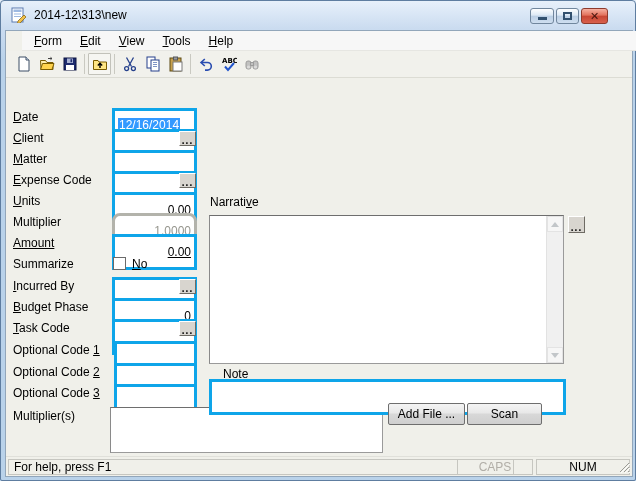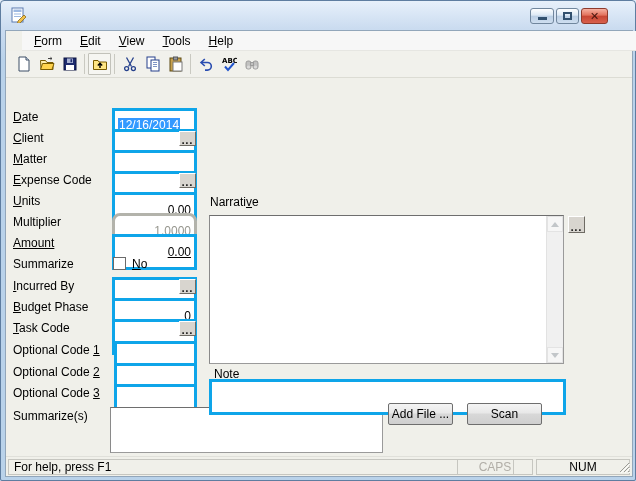--- a/index.html
+++ b/index.html
@@ -66,20 +66,21 @@
 <div class="frame"></div>
 
 <div class="titlebar">
   <svg class="win-icon" viewBox="0 0 16 16">
     <rect x="1" y="1" width="11" height="14" fill="#fff" stroke="#5a7ab0"></rect>
     <rect x="2.5" y="2.5" width="8" height="2.5" fill="#9db9e2"></rect>
     <line x1="3" y1="7" x2="10" y2="7" stroke="#9db9e2"></line>
     <line x1="3" y1="9.5" x2="10" y2="9.5" stroke="#9db9e2"></line>
     <path d="M7 14l6-6 2 2-6 6-2.6.6z" fill="#f2c14a" stroke="#8a6a1a" stroke-width="0.8"></path>
   </svg>
+  <span class="win-title">2014-12\313\new</span>
   <div class="capbtn" style="left:530px;width:24px;">
       <div class="glyph-min"></div>
     </div>
   <div class="capbtn" style="left:556px;width:23px;">
       <div class="glyph-max"></div>
     </div>
   <div class="capbtn close" style="left:581px;width:27px;">
       <div class="glyph-close">✕</div>
     </div>
 </div>
@@ -212,40 +213,40 @@
 
   <span class="flabel" style="left:7px;top:312px;">Optional Code <span class="ak">1</span></span>
   <input class="field" style="left: 108px; top: 310px; width: 83px;" value="">
 
   <span class="flabel" style="left:7px;top:334px;">Optional Code <span class="ak">2</span></span>
   <input class="field" style="left: 108px; top: 332px; width: 83px;" value="">
 
   <span class="flabel" style="left:7px;top:355px;">Optional Code <span class="ak">3</span></span>
   <input class="field" style="left: 108px; top: 353px; width: 83px;" value="">
 
-  <span class="flabel" style="left:7px;top:378px;">Summarize(s)</span>
+  <span class="flabel" style="left:7px;top:378px;">Multiplier(s)</span>
   <div class="bigbox" style="left:104px;top:376px;width:273px;height:46px;"></div>
 
   <span class="flabel" style="left:204px;top:164px;">Narrati<span class="ak">v</span>e</span>
   <div class="bigbox" style="left:203px;top:184px;width:355px;height:149px;">
     <div class="vscroll">
       <div class="varrow" style="top:0;">
           <div class="tri-up"></div>
         </div>
       <div class="varrow" style="bottom:0;">
           <div class="tri-down"></div>
         </div>
     </div>
   </div>
   <div class="browse" style="left:562px;top:185px;width:17px;height:17px;">...</div>
 
-  <span class="flabel" style="left:208px;top:336px;">N<span class="ak">o</span>te</span>
+  <span class="flabel" style="left:217px;top:336px;">N<span class="ak">o</span>te</span>
   <input class="field" style="left: 203px; top: 348px; width: 357px;" value="">
 
-  <div class="pushbtn" style="left:382px;top:372px;width:65px;">Add File ...</div>
+  <div class="pushbtn" style="left:382px;top:372px;width:77px;">Add File ...</div>
   <div class="pushbtn" style="left:461px;top:372px;width:75px;">Scan</div>
 
   <div class="statusbar">
     <div class="pane" style="left:2px;width:506px;padding-left:5px;">
       <span>For help, press F1</span>
     </div>
     <div class="pane center" style="left:451px;width:76px;color:#b1aea7;">
       <span>CAPS</span>
     </div>
     <div class="pane center" style="left:530px;width:94px;">

